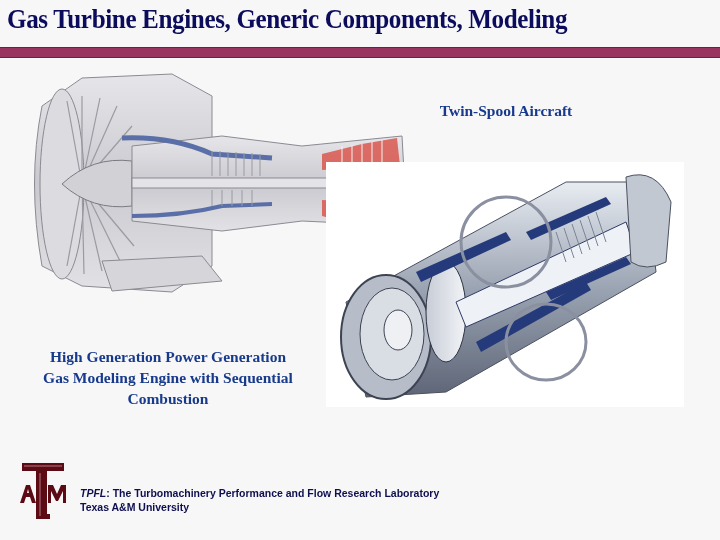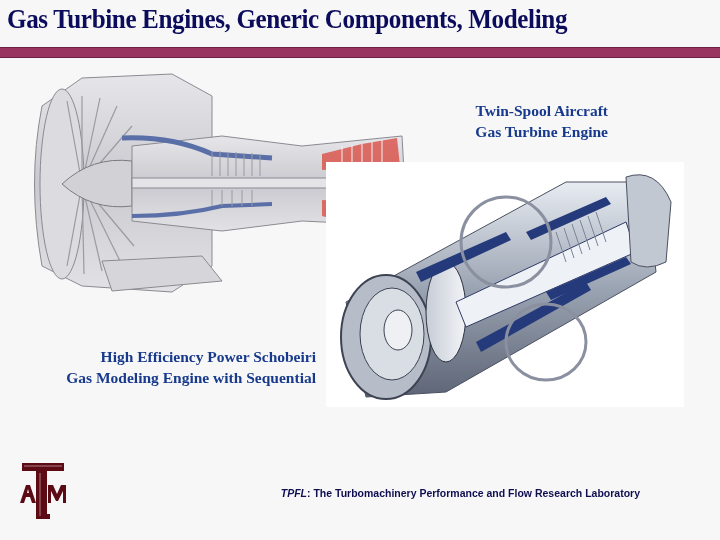--- a/index.html
+++ b/index.html
@@ -1,24 +1,24 @@
 <!DOCTYPE html>
 <html><head>
 <meta charset="utf-8">
 <style>
   html, body { margin:0; padding:0; }
   body { width:720px; height:540px; background:#f7f7f8; position:relative; overflow:hidden; font-family:"Liberation Serif", serif; }
   .title { position:absolute; left:7px; top:4px; font-size:27px; font-weight:bold; color:#0c0c5c; letter-spacing:-0.4px; white-space:nowrap; transform:scaleX(0.93); transform-origin:left top; }
   .bar { position:absolute; left:0; top:47px; width:720px; height:9px; background:#993360; border-top:1px solid #6b2144; border-bottom:1px solid #6b2144; }
-  .caption { position:absolute; color:#183a8c; font-weight:bold; text-align:right; font-size:15.5px; line-height:21px; }
+  .caption { position:absolute; color:#183a8c; font-weight:bold; text-align:center; font-size:15.5px; line-height:21px; }
   .cap1 { left:404px; top:100px; width:204px; }
   .cap2 { left:20px; top:346px; width:296px; }
   .engine1 { position:absolute; left:22px; top:66px; width:400px; height:232px; }
   .engine2box { position:absolute; left:326px; top:162px; width:358px; height:245px; background:#ffffff; }
-  .footer { position:absolute; left:80px; top:486px; width:560px; text-align:right; font-family:"Liberation Sans", sans-serif; font-weight:bold; font-size:10.5px; line-height:14px; color:#0e0e50; }
+  .footer { position:absolute; left:80px; top:486px; width:560px; text-align:left; font-family:"Liberation Sans", sans-serif; font-weight:bold; font-size:10.5px; line-height:14px; color:#0e0e50; }
   .footer i { font-style:italic; }
   .logo { position:absolute; left:18px; top:461px; width:50px; height:60px; }
 </style>
 </head>
 <body>
 
 <div class="title">Gas Turbine Engines, Generic Components, Modeling</div>
 <div class="bar"></div>
 
 <svg class="engine1" viewBox="0 0 400 232">
@@ -82,21 +82,20 @@
     <line x1="335" y1="135" x2="335" y2="158"></line>
       <line x1="350" y1="137" x2="350" y2="160"></line>
     <line x1="365" y1="139" x2="365" y2="163"></line>
   </g>
 
   <path d="M80,195 L180,190 L200,215 L90,225 Z" fill="#d6d6da" stroke="#8a8a92"></path>
 </svg>
 
 <div class="caption cap1">
   <div>Twin-Spool Aircraft</div>
-  <div>Gas Turbine Engine</div>
 </div>
 
 <div class="engine2box">
   <svg width="358" height="245" viewBox="0 0 358 245">
     <defs>
       <linearGradient id="g2" x1="0" y1="0" x2="0" y2="1">
         <stop offset="0" stop-color="#e8ecf2"></stop>
         <stop offset="0.5" stop-color="#9aa3b2"></stop>
         <stop offset="1" stop-color="#5d6576"></stop>
       </linearGradient>
@@ -133,27 +132,29 @@
     </g>
 
     <ellipse cx="180" cy="80" rx="45" ry="45" fill="none" stroke="#8a90a0" stroke-width="3"></ellipse>
     <ellipse cx="220" cy="180" rx="40" ry="38" fill="none" stroke="#8a90a0" stroke-width="3"></ellipse>
 
     <path d="M300,15 Q330,5 345,40 L340,100 Q320,110 305,100 Z" fill="#c2c8d2" stroke="#4a5060"></path>
   </svg>
 </div>
 
 <div class="caption cap2">
-  <div>High Efficiency Power Schobeiri</div>
+  <div>High Generation Power Generation</div>
   <div>Gas Modeling Engine with Sequential</div>
+  <div>Combustion</div>
 </div>
 
 <svg class="logo" viewBox="0 0 50 60">
   <path d="M4,2 L46,2 L46,10 L29,10 L29,53 L32,53 L32,58 L18,58 L18,10 L4,10 Z" fill="#5c0a14"></path>
   <path d="M2,42 L8,24 L12,24 L18,42 L14,42 L12,36 L8,36 L6,42 Z M9,32 L11,32 L10,28 Z" fill="#5c0a14"></path>
   <path d="M30,42 L30,24 L35,24 L39,33 L43,24 L48,24 L48,42 L45,42 L45,30 L40,40 L38,40 L33,30 L33,42 Z" fill="#5c0a14"></path>
   <line x1="6" y1="5" x2="44" y2="5" stroke="#c99aa2" stroke-width="0.8"></line>
   <line x1="22" y1="12" x2="22" y2="55" stroke="#c99aa2" stroke-width="0.8"></line>
 </svg>
 
 <div class="footer">
   <div><i>TPFL</i><span>: The Turbomachinery Performance and Flow Research Laboratory</span></div>
+  <div>Texas A&amp;M University</div>
 </div>
 
 </body></html>

